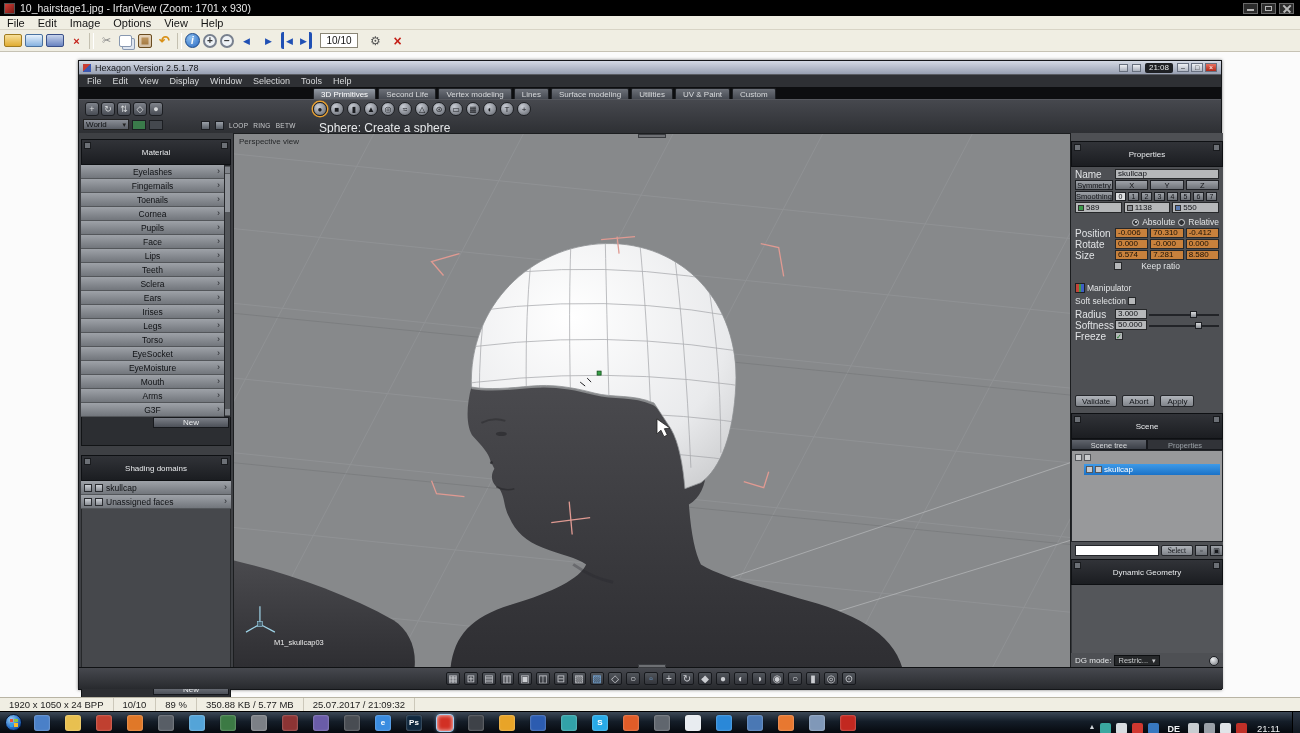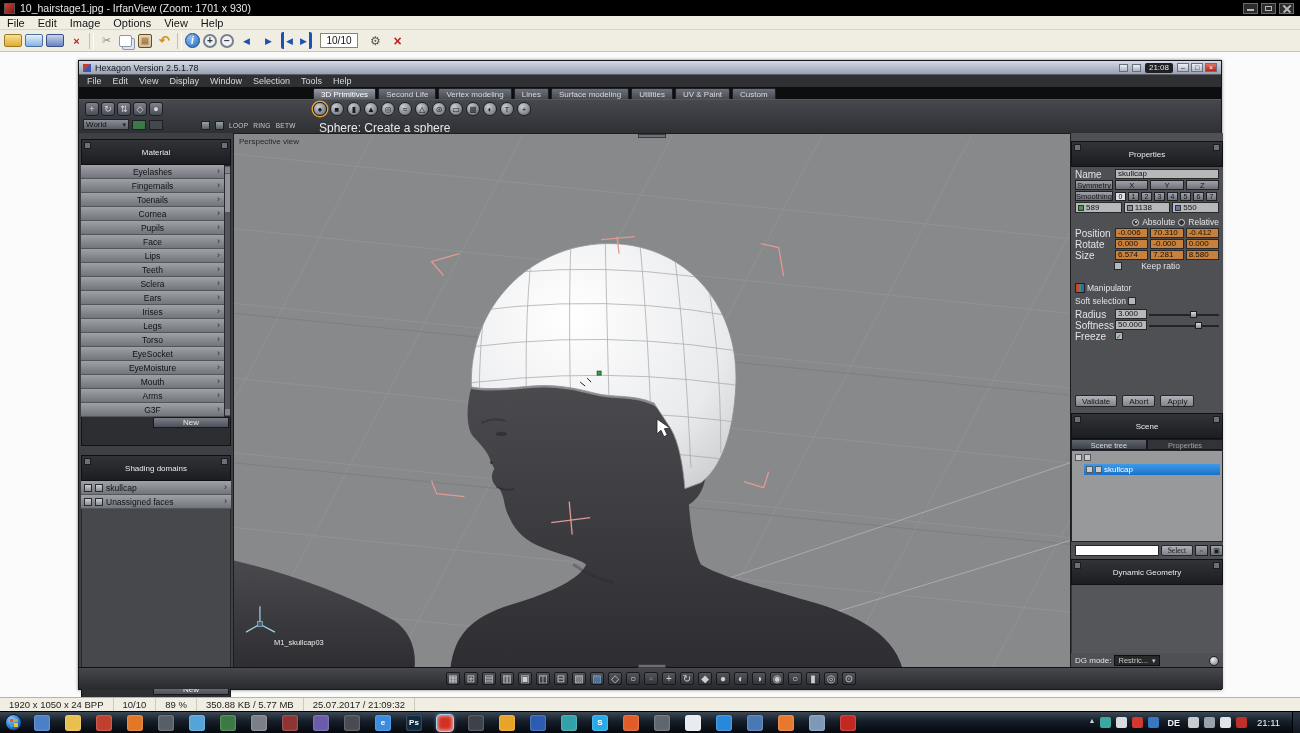--- a/index.html
+++ b/index.html
@@ -149,21 +149,21 @@
 
 #taskbar{position:absolute;left:0;top:711px;width:1300px;height:22px;background:linear-gradient(#3c4856,#141d28 45%,#06090e);border-top:1px solid #000;display:flex;align-items:center;padding-left:5px;}
 .orb{width:17px;height:17px;border-radius:50%;background:radial-gradient(circle at 35% 30%,#9ad0f8,#2a72c8 55%,#0a2e6e);border:1px solid #05132e;display:grid;place-items:center;flex:0 0 auto;}
 .orb i{width:8px;height:8px;display:grid;grid-template-columns:1fr 1fr;gap:1px;}
 .orb i span{display:block;}
 .orb i span:nth-child(1){background:#e8503c;}.orb i span:nth-child(2){background:#8cc63e;}
 .orb i span:nth-child(3){background:#38a1e4;}.orb i span:nth-child(4){background:#fbbc28;}
 #tb-apps{display:flex;gap:15px;align-items:center;margin-left:12px;}
 .tb-app{width:16px;height:16px;border-radius:3px;background:var(--c,#666);box-shadow:inset 0 0 2px rgba(255,255,255,.55),0 0 1px #000;color:#fff;font-size:8px;font-weight:bold;display:flex;align-items:center;justify-content:center;flex:0 0 auto;}
 .tb-app.active{outline:1px solid #a8d0f0;box-shadow:inset 0 0 4px rgba(255,255,255,.9),0 0 4px rgba(160,210,255,.7);}
-#tray{margin-left:auto;display:flex;align-items:center;gap:5px;}
+#tray{margin-left:auto;display:flex;align-items:flex-end;gap:5px;}
 .tr-chip{width:11px;height:11px;border-radius:2px;background:var(--c,#889);flex:0 0 auto;}
 .tr-gl{color:#d0d4d8;font-size:7px;background:none !important;width:auto;}
 #tray .lang{color:#f0f2f4;font-size:9px;font-weight:bold;margin:0 3px;}
 #tray .time{color:#f0f2f4;font-size:9.5px;margin:0 7px 0 5px;}
 .showdesk{width:8px;height:22px;border-left:1px solid #000;background:linear-gradient(#2c3644,#10161e);flex:0 0 auto;}
 </style>
 </head>
 <body>
 
 <div class="screen">

